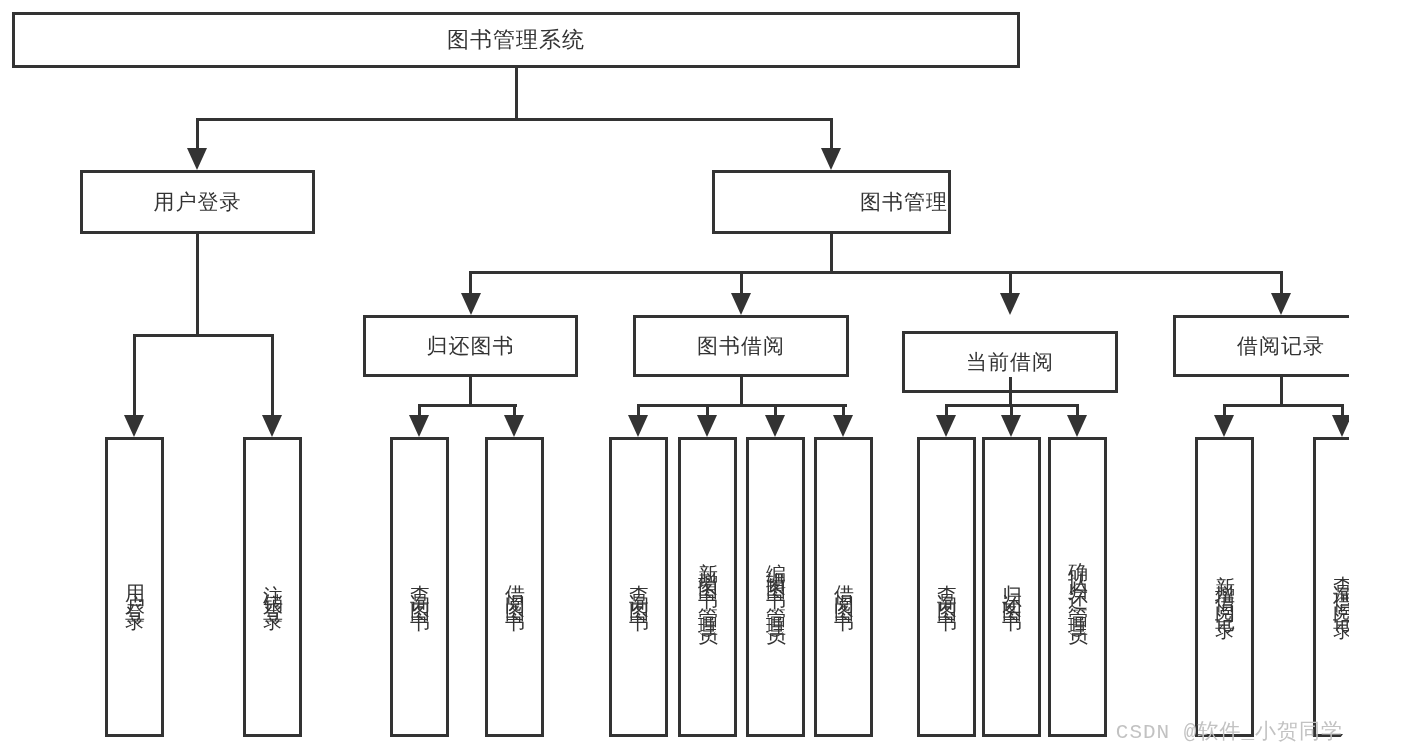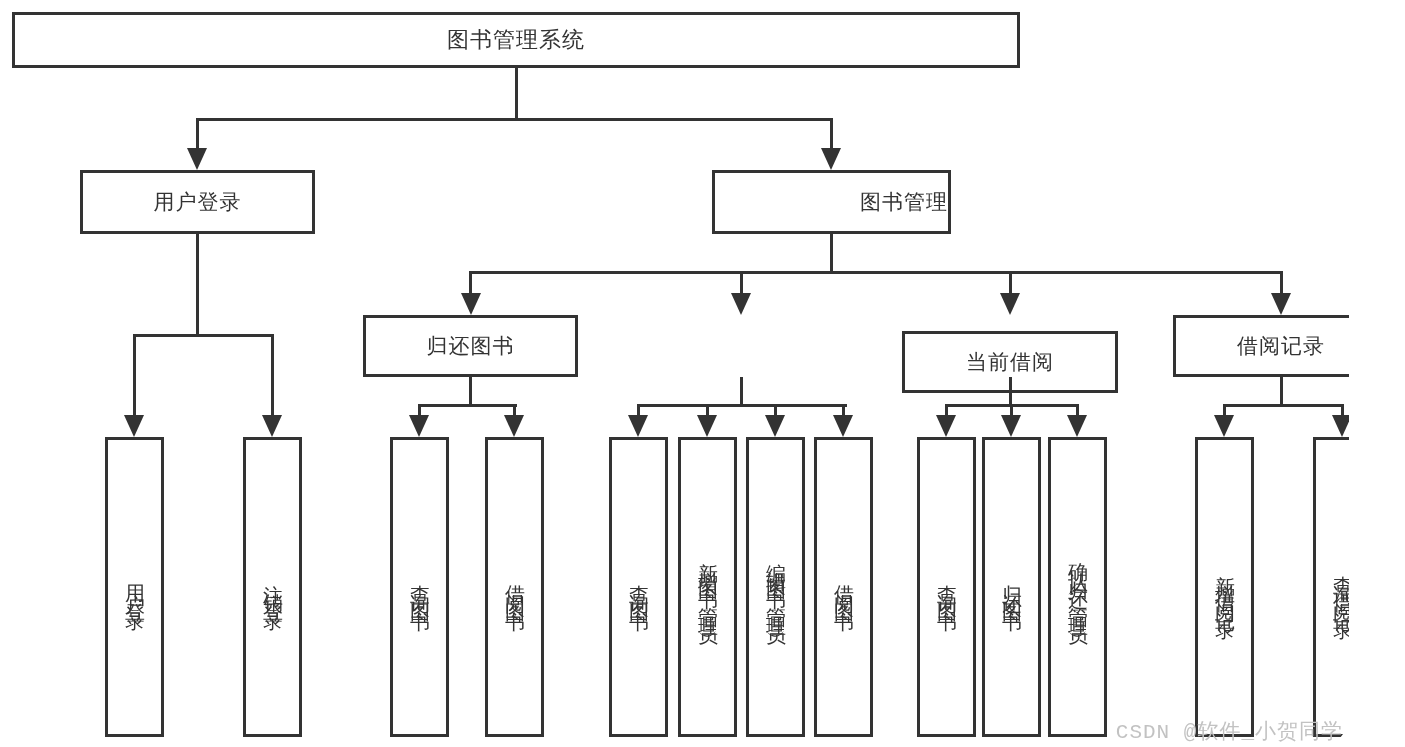--- a/index.html
+++ b/index.html
@@ -43,20 +43,23 @@
 
   <div class="box" style="left:80px; top:170px; width:235px; height:64px;">
     <span class="lbl">用户登录</span>
   </div>
   <div class="box" style="left:712px; top:170px; width:239px; height:64px;justify-content:flex-end;">
     <span class="lbl">图书管理</span>
   </div>
 
   <div class="box" style="left:363px; top:315px; width:215px; height:62px;">
     <span class="lbl">归还图书</span>
+  </div>
+  <div class="box" style="left:633px; top:315px; width:216px; height:62px;">
+    <span class="lbl">图书借阅</span>
   </div>
   <div class="box" style="left:902px; top:315px; width:216px; height:62px;margin-top:16px;">
     <span class="lbl">当前借阅</span>
   </div>
   <div class="box" style="left:1173px; top:315px; width:216px; height:62px;">
     <span class="lbl">借阅记录</span>
   </div>
 
   <div class="box leaf" style="left:104.5px; top:437px; width:59px; height:300px;">
     <span class="lbl">用户登录</span>

